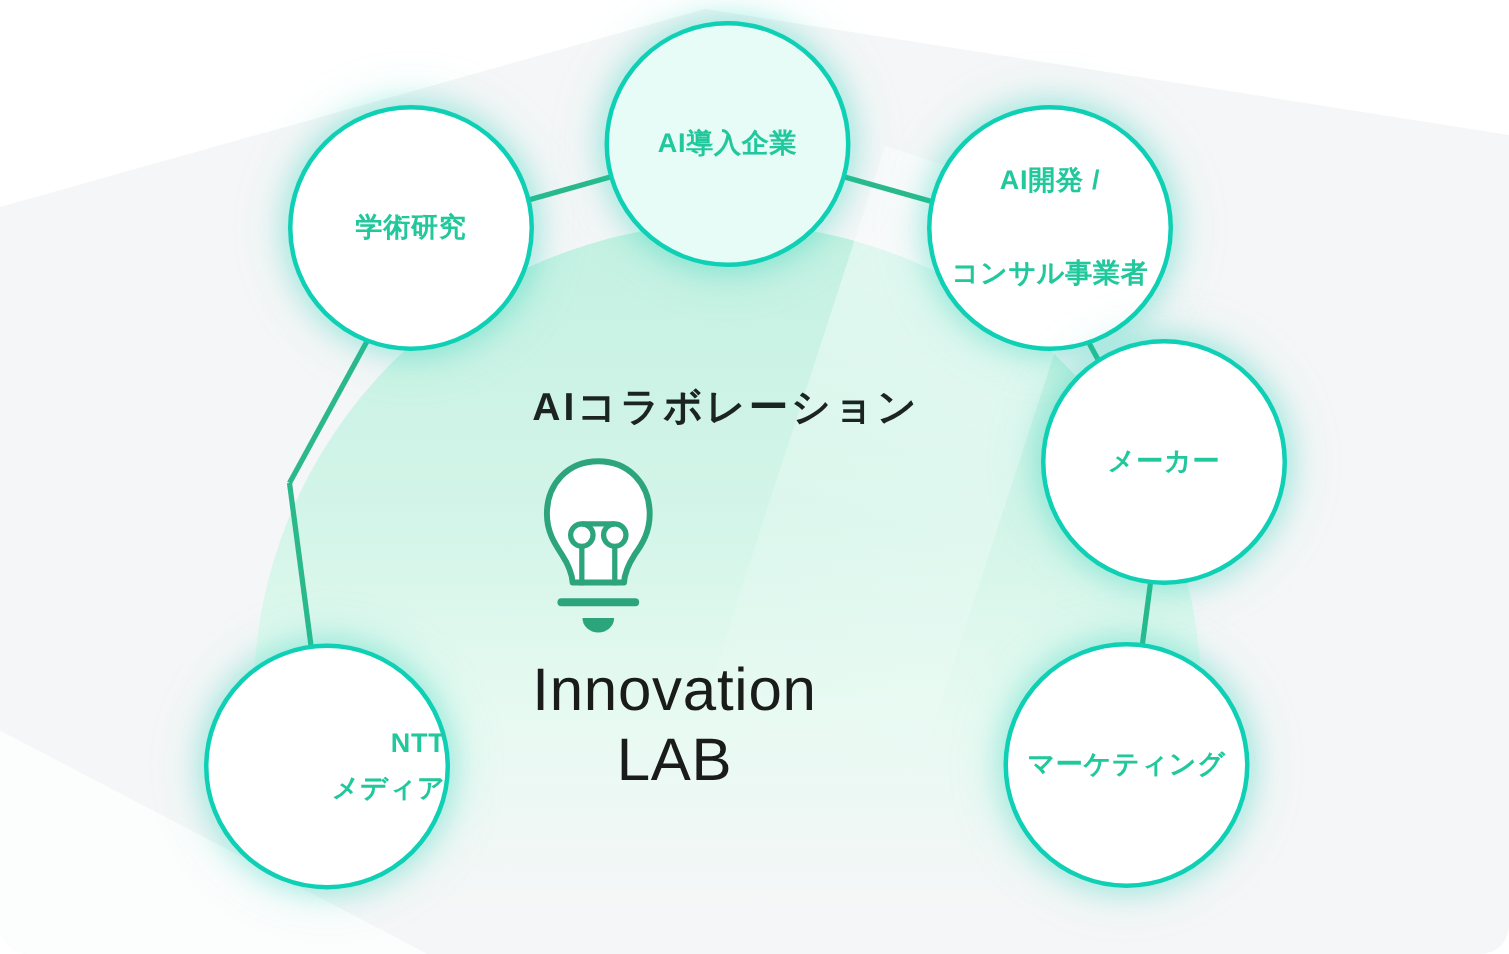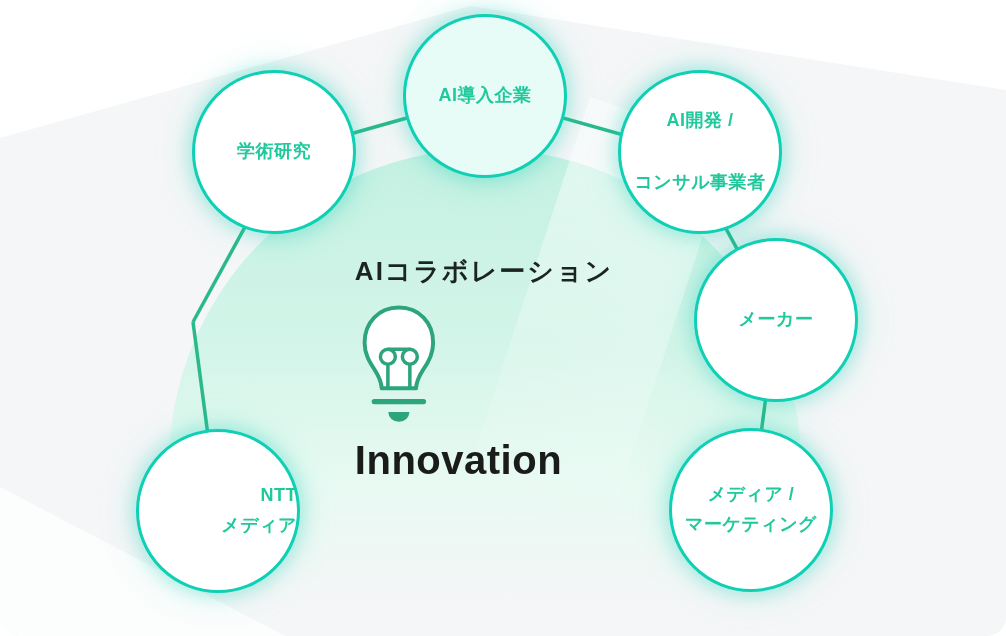--- a/index.html
+++ b/index.html
@@ -45,35 +45,35 @@
   }
   .node span{
     color:#21c89c;font-weight:bold;font-size:18px;line-height:1.65;
     letter-spacing:0.5px;white-space:nowrap;
   }
   .node.highlight{background:#e7fbf7;}
   .n0{left:403px;top:14px;}
   .n1{left:192px;top:70px;}
   .n2{left:618px;top:70px;gap:32px;}
   .n3{left:111px;top:240px;}
-  .n4{left:694px;top:238px;}
+  .n4{left:694px;top:226px;}
   .n5{left:136px;top:429px;align-items:flex-end;}
   .n6{left:669px;top:428px;}
 
   .center-col{
     position:absolute;left:484px;top:258px;transform:translateX(-50%);
     display:flex;flex-direction:column;align-items:flex-start;
   }
   .collab-heading{
     color:#1b2420;font-weight:bold;font-size:26px;letter-spacing:2px;
     line-height:1;white-space:nowrap;
   }
   .bulb{margin-top:20px;}
   .brand{
-    margin-top:10px;color:#191c1b;font-weight:bold;font-size:40px;
+    margin-top:10px;color:#191c1b;font-weight:normal;font-size:40px;
     line-height:1.17;text-align:center;letter-spacing:0.5px;
   }
 </style>
 </head>
 <body>
 
 <div class="canvas">
 
   <div class="bg-gray"></div>
   <div class="bg-wedge"></div>
@@ -103,34 +103,34 @@
   </div>
   <div class="node n4">
     <span>メーカー</span>
 
   </div>
   <div class="node n5">
     <span>NTT</span>
     <span>メディア</span>
   </div>
   <div class="node n6">
-    <span>メディア /</span>
     <span>マーケティング</span>
   </div>
 
   <div class="center-col">
     <div class="collab-heading">AIコラボレーション</div>
     <svg class="bulb" width="88" height="123" viewBox="0 0 100 140">
       <path d="M50,4 C27,4 11,21 11,44 c0,13 5.5,22 11.5,31 c4.5,7 7.5,13 8,21 l39,0 c0.5,-8 3.5,-14 8,-21 C84,66 89,57 89,44 C89,21 73,4 50,4 Z" fill="#ffffff" stroke="#2da57c" stroke-width="4.5" stroke-linejoin="round"></path>
       <line x1="37.5" y1="51.5" x2="62.5" y2="51.5" stroke="#2da57c" stroke-width="4"></line>
       <circle cx="37.5" cy="60" r="8.5" fill="none" stroke="#2da57c" stroke-width="4"></circle>
       <circle cx="62.5" cy="60" r="8.5" fill="none" stroke="#2da57c" stroke-width="4"></circle>
       <line x1="37.5" y1="68.5" x2="37.5" y2="98" stroke="#2da57c" stroke-width="4"></line>
       <line x1="62.5" y1="68.5" x2="62.5" y2="98" stroke="#2da57c" stroke-width="4"></line>
       <line x1="22" y1="111" x2="78" y2="111" stroke="#2da57c" stroke-width="6" stroke-linecap="round"></line>
       <path d="M38,123 a12,11 0 0 0 24,0 Z" fill="#2da57c"></path>
     </svg>
     <div class="brand">
       <div>Innovation</div>
+      <div>LAB</div>
     </div>
   </div>
 
 </div>
 
 </body></html>

